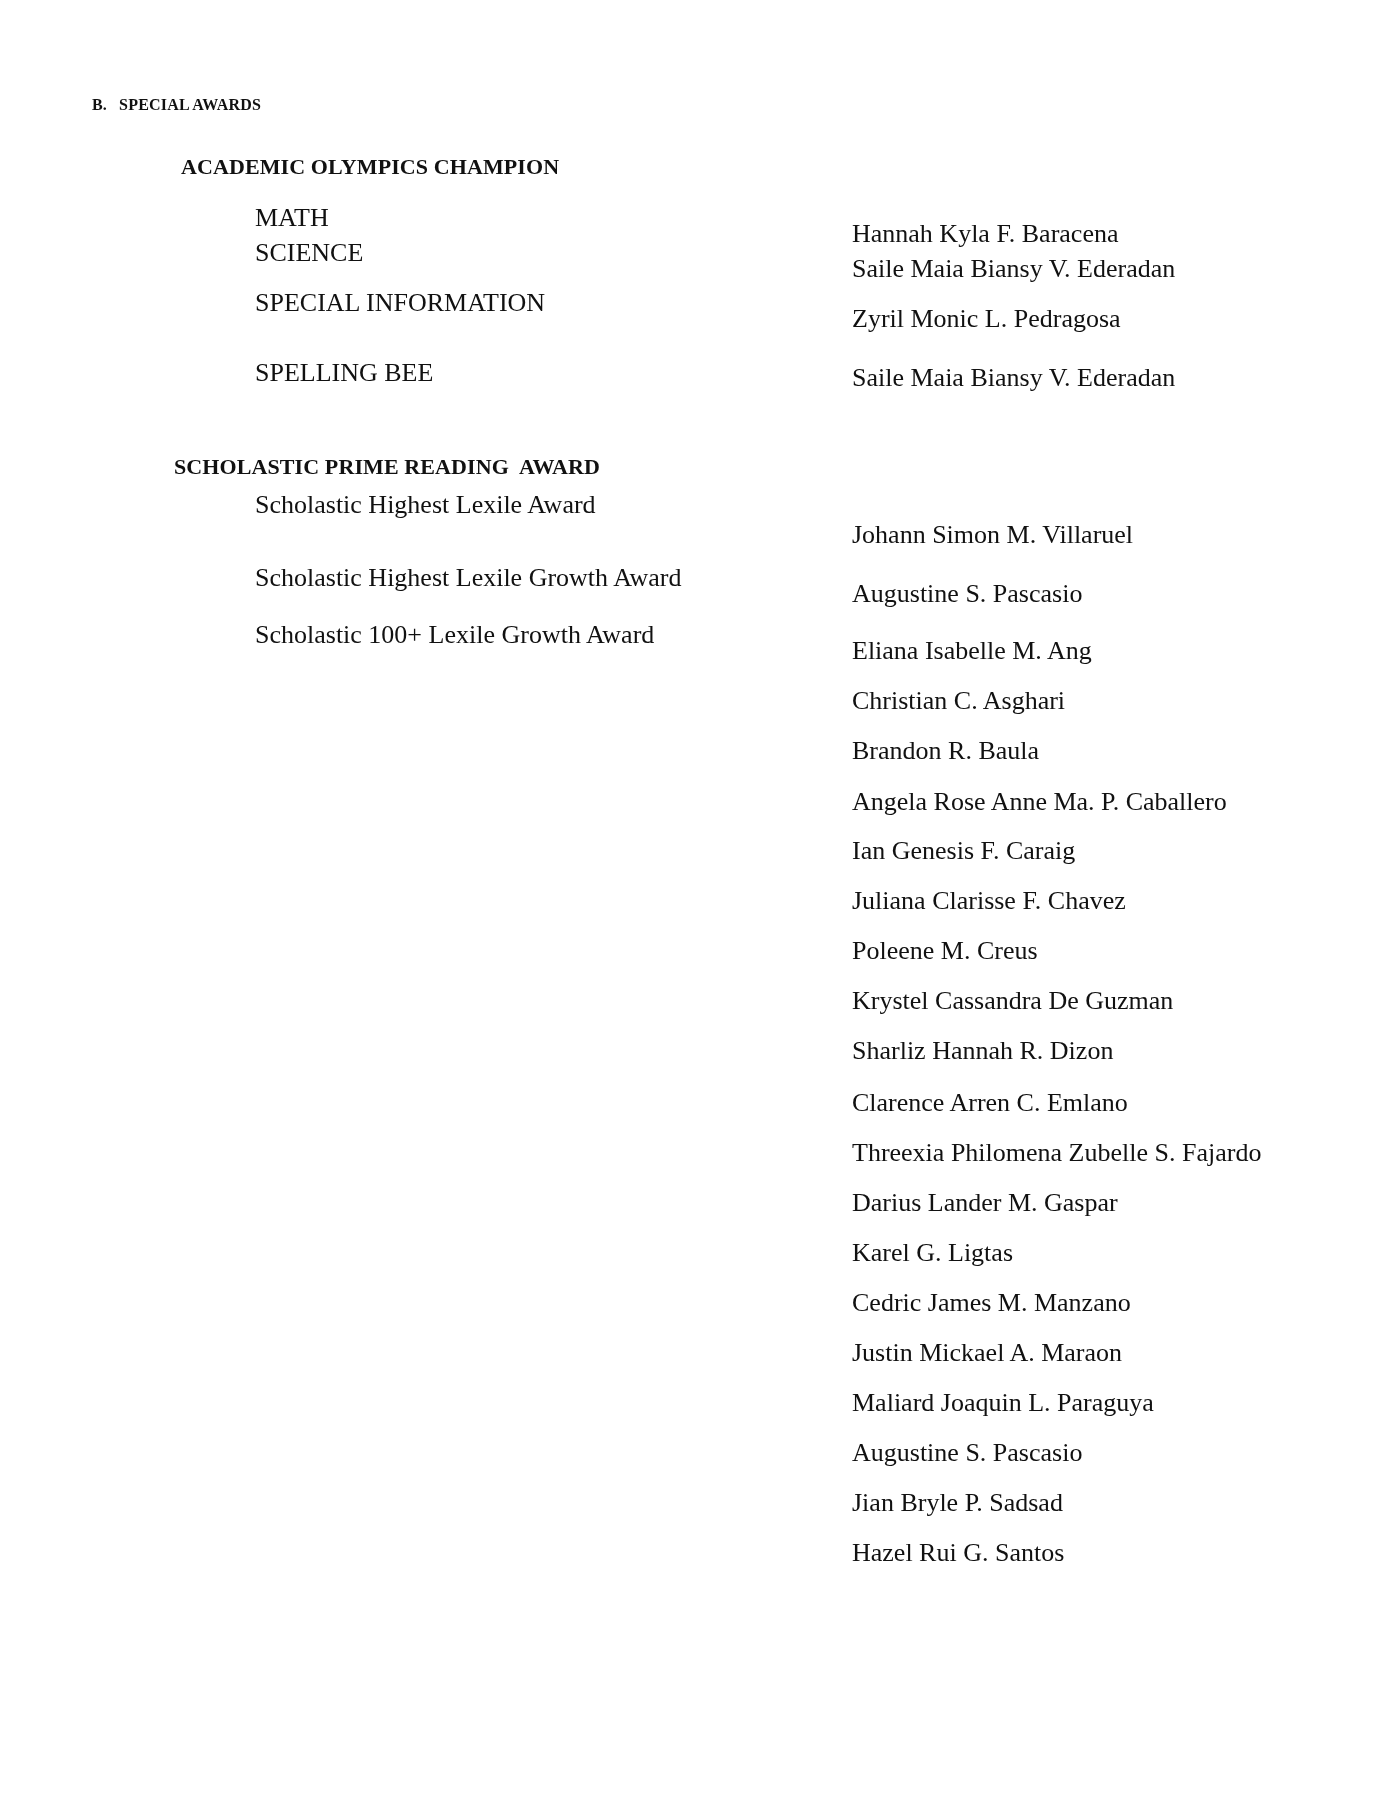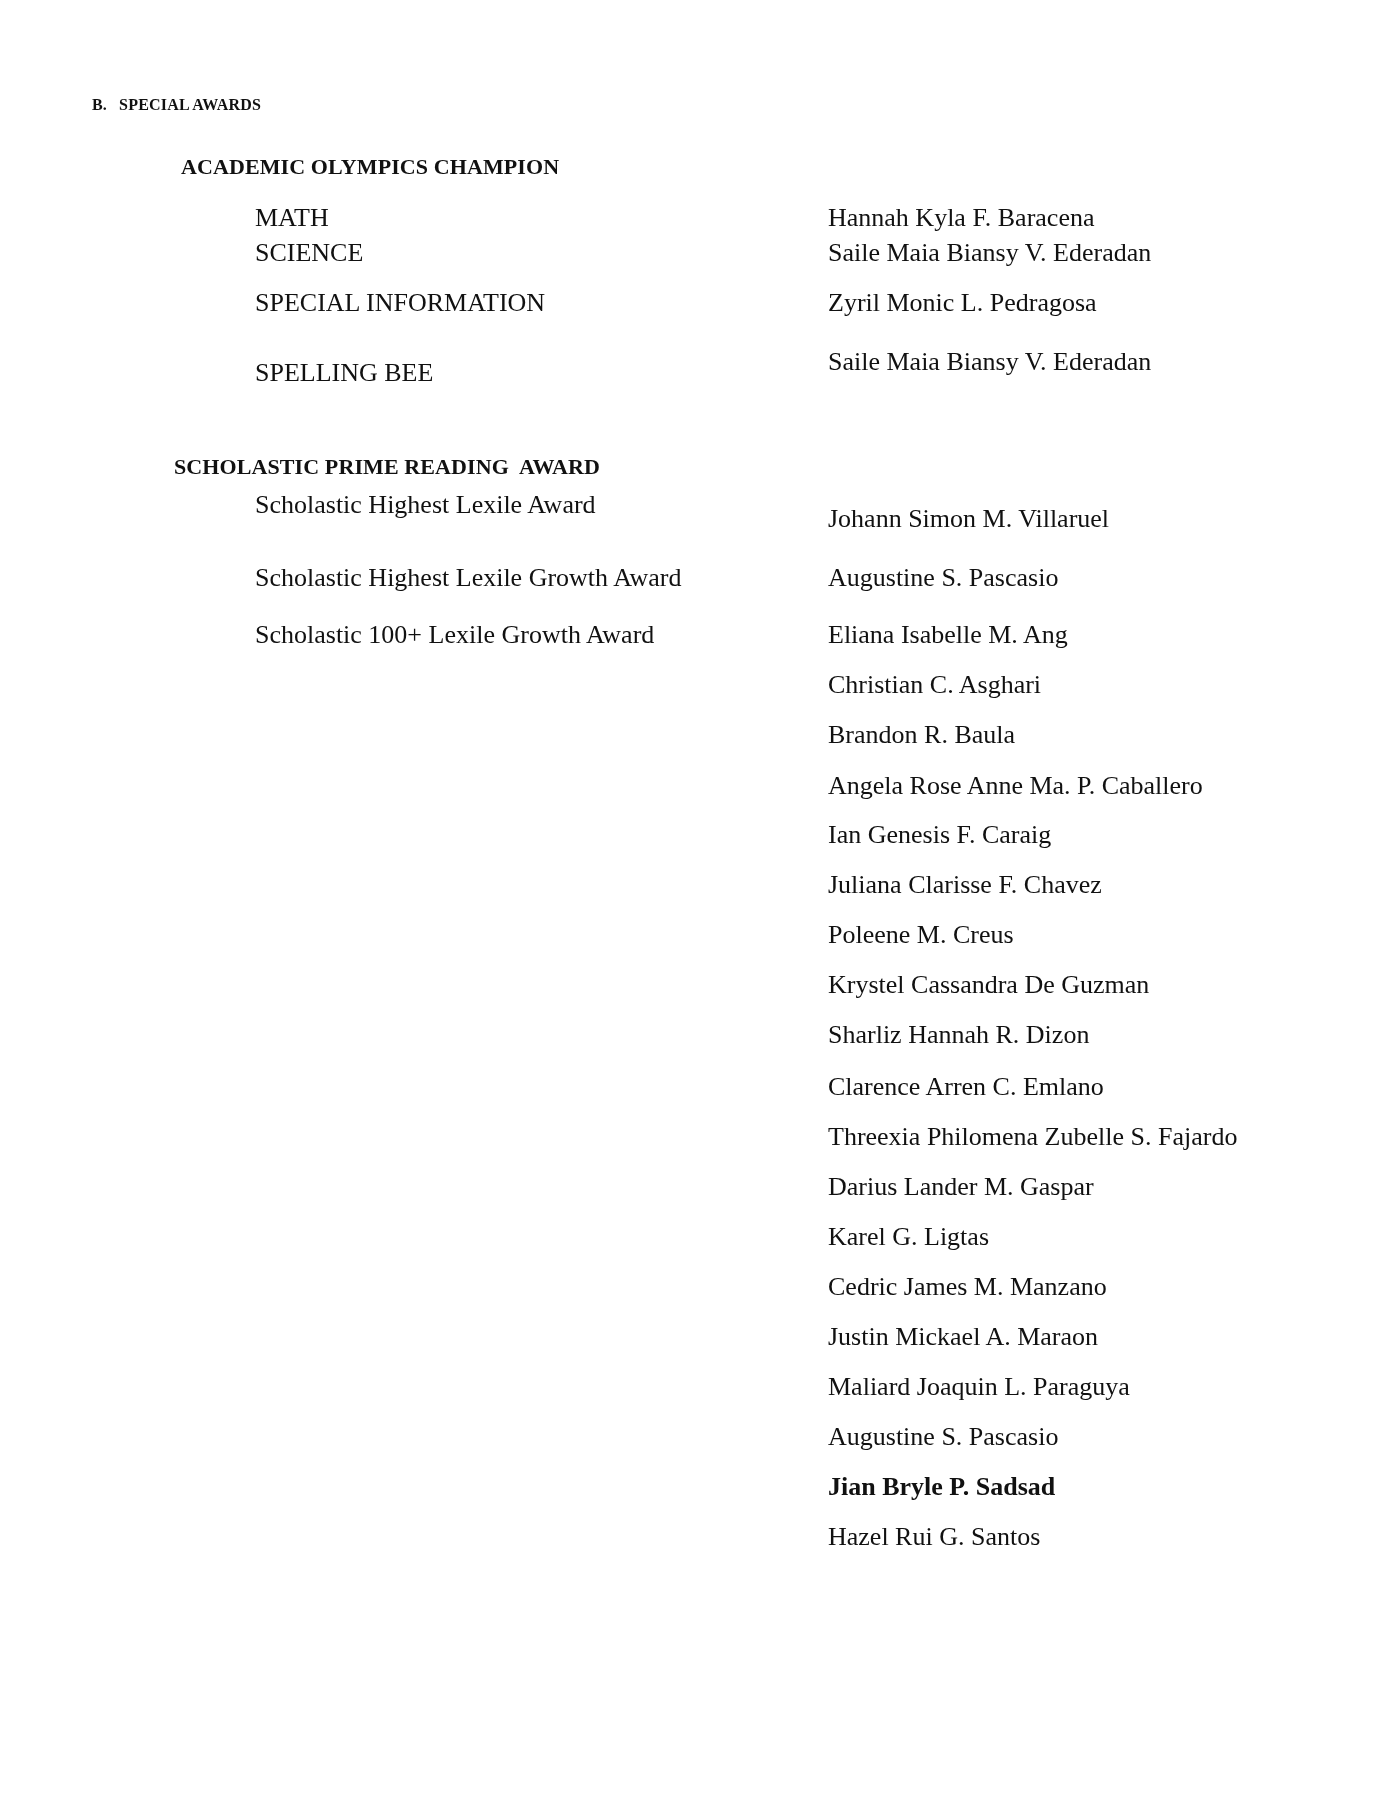--- a/index.html
+++ b/index.html
@@ -6,21 +6,21 @@
   body {
     width: 1391px; height: 1800px; position: relative; overflow: hidden;
     font-family: "Liberation Serif", "DejaVu Serif", serif;
     color: #111111;
   }
   .abs { position: absolute; white-space: nowrap; line-height: 1; }
   .h1 { font-weight: bold; font-size: 16px; letter-spacing: 0.2px; }
   .h2 { font-weight: bold; font-size: 22px; letter-spacing: 0.1px; font-family: Liberation Serif, serif; }
   .txt { font-size: 26px; }
   .label { left: 255px; }
-  .name { left: 828px; }
+  .name { left: 852px; margin-top: 16px; }
 </style>
 </head>
 <body>
 
 <div class="abs h1" style="left:92px; top:97px;">
   <span>B.</span><span style="display:inline-block;width:12px;"></span><span>SPECIAL AWARDS</span>
 </div>
 
 <div class="abs h2" style="left:181px; top:156px;">ACADEMIC OLYMPICS CHAMPION</div>
 
@@ -57,15 +57,15 @@
   <div class="abs txt name" style="top:972px;">Krystel Cassandra De Guzman</div>
   <div class="abs txt name" style="top:1022px;">Sharliz Hannah R. Dizon</div>
   <div class="abs txt name" style="top:1074px;">Clarence Arren C. Emlano</div>
   <div class="abs txt name" style="top:1124px;">Threexia Philomena Zubelle S. Fajardo</div>
   <div class="abs txt name" style="top:1174px;">Darius Lander M. Gaspar</div>
   <div class="abs txt name" style="top:1224px;">Karel G. Ligtas</div>
   <div class="abs txt name" style="top:1274px;">Cedric James M. Manzano</div>
   <div class="abs txt name" style="top:1324px;">Justin Mickael A. Maraon</div>
   <div class="abs txt name" style="top:1374px;">Maliard Joaquin L. Paraguya</div>
   <div class="abs txt name" style="top:1424px;">Augustine S. Pascasio</div>
-  <div class="abs txt name" style="top:1474px;font-weight:bold;">Jian Bryle P. Sadsad</div>
+  <div class="abs txt name" style="top:1474px;">Jian Bryle P. Sadsad</div>
   <div class="abs txt name" style="top:1524px;">Hazel Rui G. Santos</div>
 </div>
 
 </body></html>

